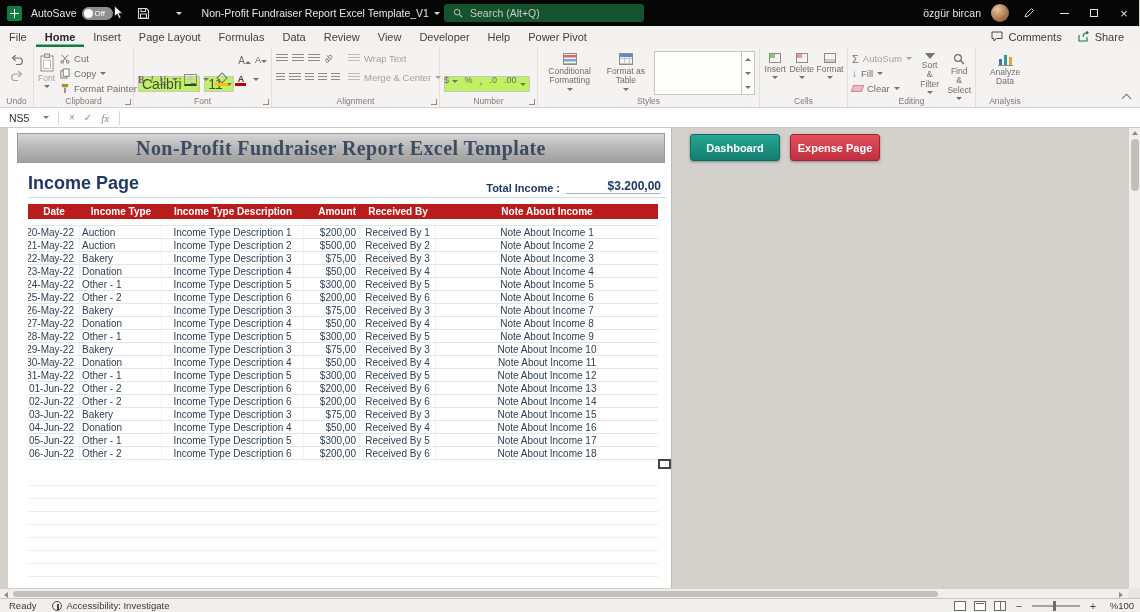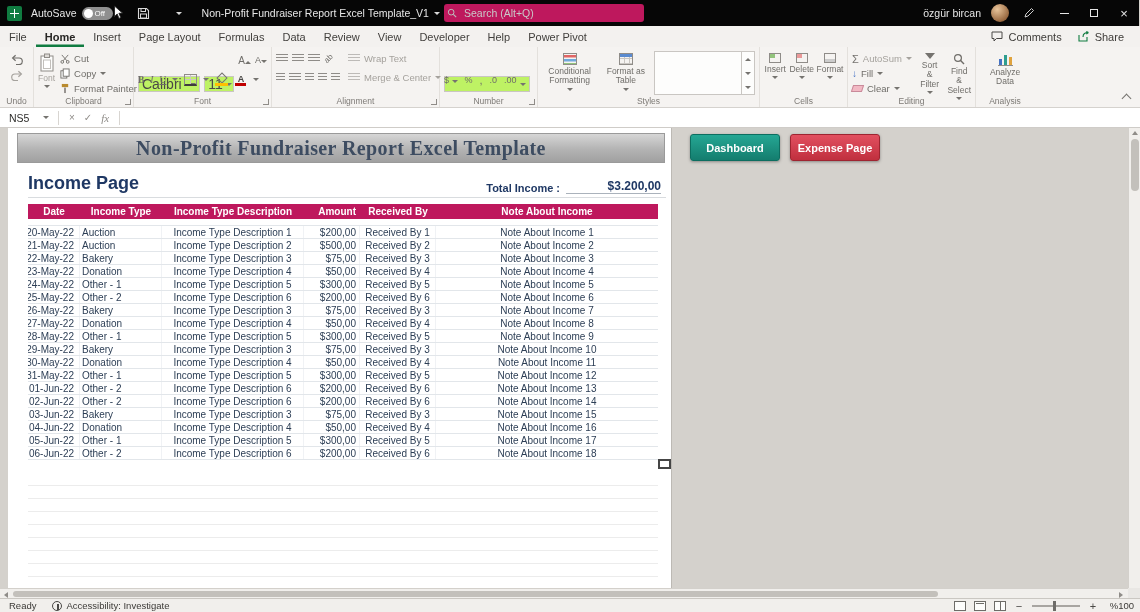--- a/index.html
+++ b/index.html
@@ -12,21 +12,21 @@
   .xl-logo::after { content:""; position:absolute; inset:3px; background:
       linear-gradient(#fff,#fff) 0 50%/100% 1px no-repeat,
       linear-gradient(#fff,#fff) 50% 0/1px 100% no-repeat; }
   .autosave { display:flex; align-items:center; gap:5px; margin-left:9px; }
   .as-pill { width:31px; height:13px; border-radius:7px; background:#8f8f8f; display:flex; align-items:center; padding:0 2px; gap:2px; }
   .as-dot { width:9px; height:9px; border-radius:50%; background:#fff; }
   .as-state { font-size:8px; color:#fff; }
   .qat-save { margin-left:24px; display:flex; }
   .qat-chev { margin-left:26px; display:flex; flex-direction:column; align-items:center; }
   .doc-title { margin-left:20px; display:flex; align-items:center; gap:5px; white-space:nowrap; }
-  .searchbox { position:absolute; left:444px; top:4px; width:200px; height:18px; background:#be185d; border-radius:3px; display:flex; align-items:center; gap:7px; padding:0 3px; color:#c9c9c9; }
+  .searchbox { position:absolute; left:444px; top:4px; width:200px; height:18px; background:#14532d; border-radius:3px; display:flex; align-items:center; gap:7px; padding:0 9px; color:#c9c9c9; }
   .cursor-ptr { position:absolute; left:113px; top:5px; }
   .tb-right { margin-left:auto; display:flex; align-items:center; height:100%; }
   .user-name { margin-right:10px; white-space:nowrap; }
   .avatar { width:18px; height:18px; border-radius:50%; background:radial-gradient(circle at 35% 30%, #e8c49a, #9a6a42 70%, #5e3c22); margin-right:14px; }
   .win-btn { width:30px; height:26px; display:flex; align-items:center; justify-content:center; color:#e6e6e6; }
   .min-glyph { width:9px; height:1px; background:#e6e6e6; }
   .max-glyph { width:8px; height:8px; border:1px solid #e6e6e6; }
   .close-glyph { font-size:13px; line-height:1; }
   .pen-wrap { margin-right:14px; display:flex; }
 
@@ -95,21 +95,21 @@
   .panel { position:absolute; left:8px; top:0; width:664px; height:460px; background:#fff; border-right:1px solid #bcb9b4; }
   .banner { position:absolute; left:9px; top:5px; width:648px; height:30px; border:1px solid #9a9a9a; background:linear-gradient(180deg,#d6d6d6,#b3b3b3 55%,#a0a0a0); display:flex; align-items:center; justify-content:center; font-family:"Liberation Serif", serif; font-weight:700; font-size:20px; color:#3d4c61; letter-spacing:.4px; }
   .nav-btn { position:absolute; top:6px; width:90px; height:27px; border-radius:3px; display:flex; align-items:center; justify-content:center; color:#fff; font-weight:700; font-size:11px; box-shadow:0 1px 3px rgba(0,0,0,.35); cursor:default; }
   .btn-dash { left:690px; background:linear-gradient(180deg,#25a794,#147d6e); border:1px solid #0d6e60; }
   .btn-exp { left:790px; background:linear-gradient(180deg,#e25060,#c02f3e); border:1px solid #9e2531; }
   .head-row { position:absolute; left:20px; top:48px; width:638px; height:22px; display:flex; align-items:flex-end; border-bottom:1px solid #d9dcdf; padding-bottom:3px; }
   .pg-title { font-weight:700; font-size:18px; color:#1F3864; }
   .total-label { margin-left:auto; font-weight:700; font-size:11px; color:#1F3864; }
   .total-value { width:95px; text-align:right; font-weight:700; font-size:12px; color:#1F3864; border-bottom:1px solid #aab2bb; margin-left:6px; margin-right:5px; }
   .table { position:absolute; left:20px; top:76px; width:630px; }
-  .thead { display:grid; grid-template-columns:52px 82px 142px 56px 76px 222px; background:#be185d; color:#fff; height:15px; align-items:center; font-size:10px; font-weight:700; }
+  .thead { display:grid; grid-template-columns:52px 82px 142px 56px 76px 222px; background:#b91c1c; color:#fff; height:15px; align-items:center; font-size:10px; font-weight:700; }
   .thead span { text-align:center; }
   .thead .h-amt { text-align:right; padding-right:4px; }
   .tbody { margin-top:6px; border-top:1px solid #e2e6ea; }
   .trow { display:grid; grid-template-columns:52px 82px 142px 56px 76px 222px; height:13px; align-items:center; font-size:10px; color:#2c3e55; border-bottom:1px solid #e2e6ea; }
   .trow span { border-right:1px solid #f0f2f5; height:100%; display:flex; align-items:center; overflow:hidden; white-space:nowrap; }
   .trow span:last-child { border-right:none; }
   .c-date { justify-content:flex-end; padding-right:5px; }
   .c-type { justify-content:flex-start; padding-left:2px; }
   .c-desc, .c-recv, .c-note { justify-content:center; }
   .c-amt { justify-content:flex-end; padding-right:3px; }

